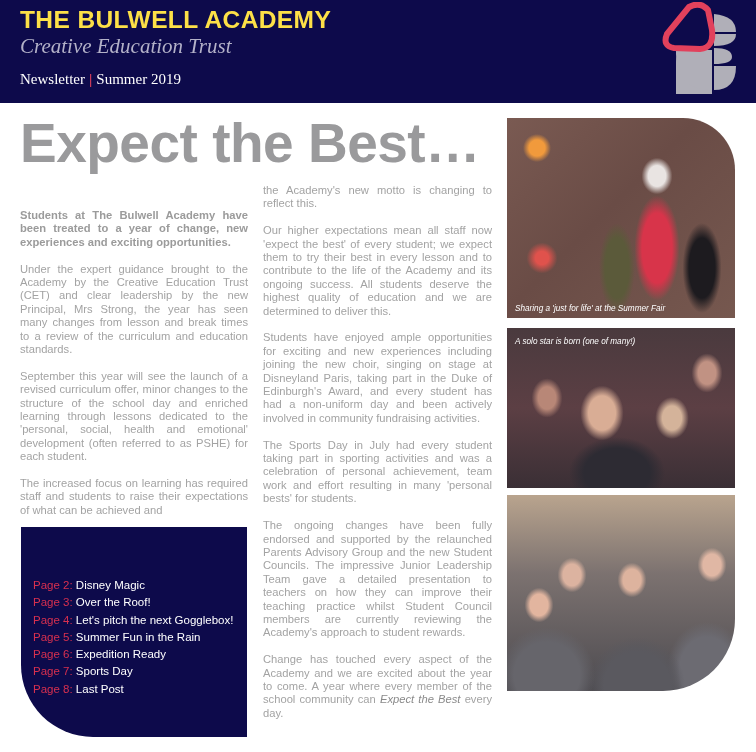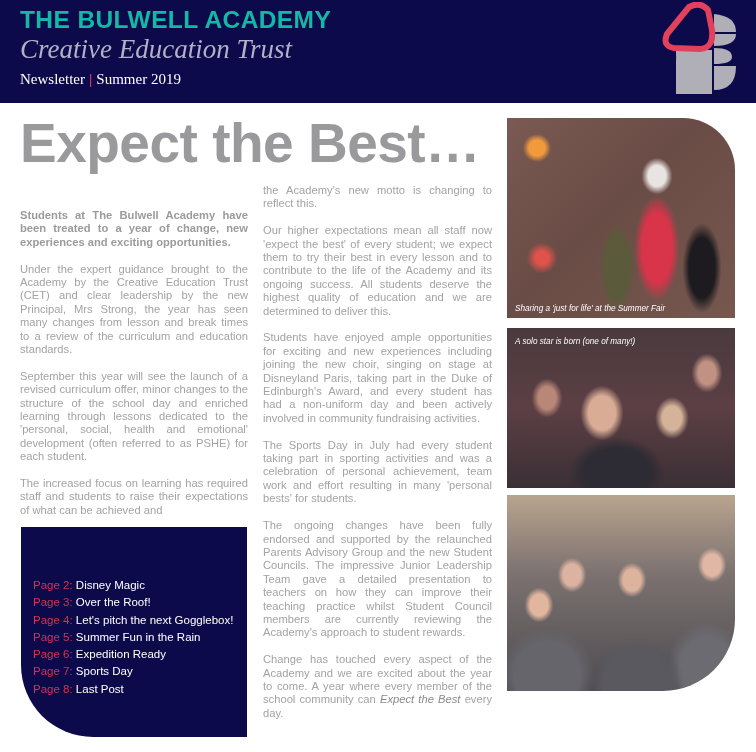--- a/index.html
+++ b/index.html
@@ -6,26 +6,26 @@
   html, body { width: 756px; height: 752px; overflow: hidden; background: #ffffff; }
   body { position: relative; font-family: "Liberation Sans", sans-serif; }
 
   .header {
     position: absolute; left: 0; top: 0; width: 756px; height: 103px;
     background: #0d0a4b;
   }
   .school-name {
     position: absolute; left: 20px; top: 6px;
     font-family: "Liberation Sans", sans-serif; font-weight: bold;
-    font-size: 24.5px; letter-spacing: 0.4px; color: #14b8a6; white-space: nowrap;
+    font-size: 24.5px; letter-spacing: 0.4px; color: #fde047; white-space: nowrap;
   }
   .trust-name {
     position: absolute; left: 20px; top: 34px;
     font-family: "Liberation Serif", serif; font-style: italic;
-    font-size: 27px; color: #b3b1c8; white-space: nowrap;
+    font-size: 21px; color: #b3b1c8; white-space: nowrap;
   }
   .issue-line {
     position: absolute; left: 20px; top: 71px;
     font-family: "Liberation Serif", serif; font-size: 15px; color: #ffffff; white-space: nowrap;
   }
   .issue-line .sep { color: #e2415c; font-weight: bold; margin: 0 4px; }
   .logo { position: absolute; left: 660px; top: 2px; width: 80px; height: 92px; }
 
   .headline {
     position: absolute; left: 20px; top: 111px;

